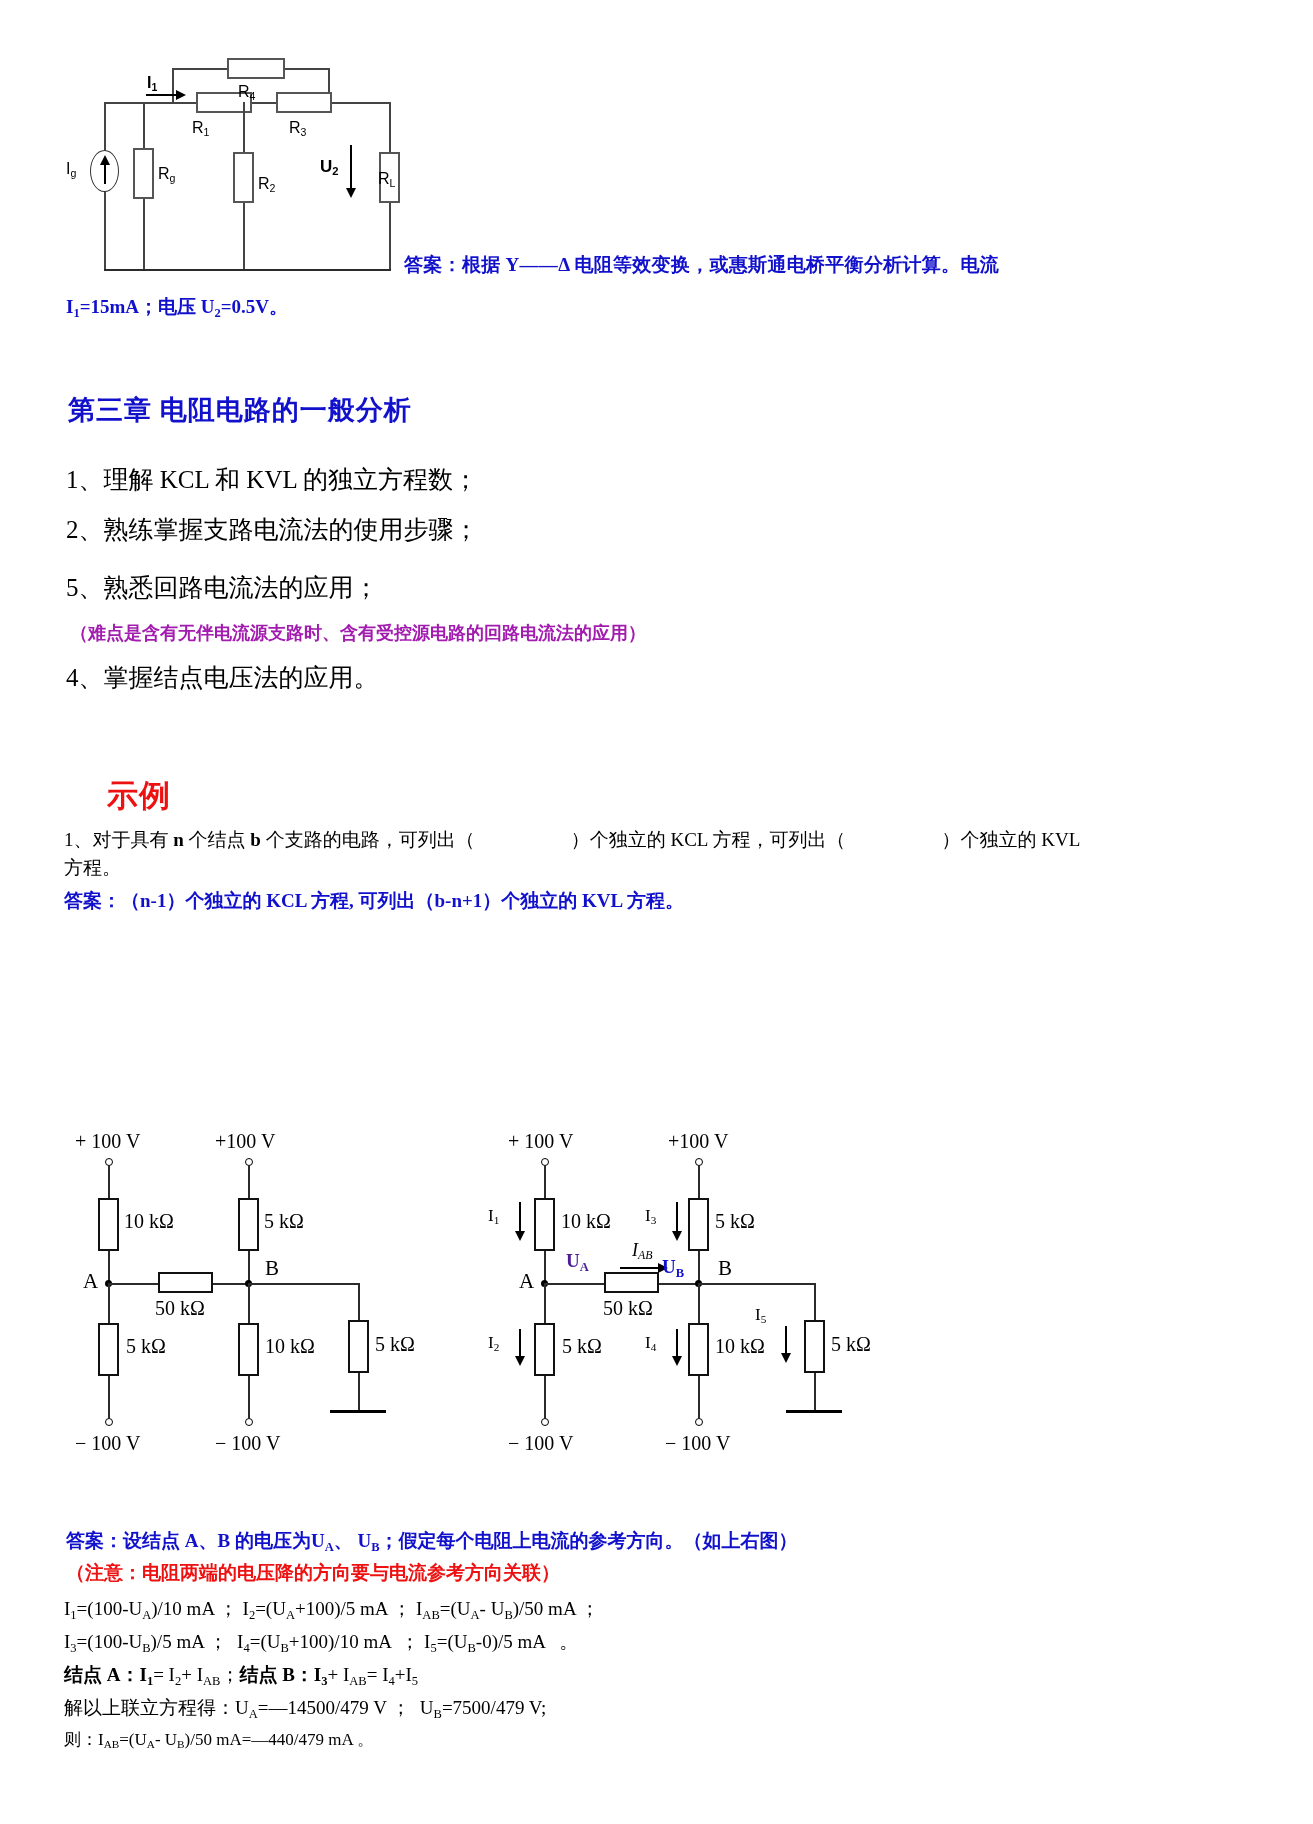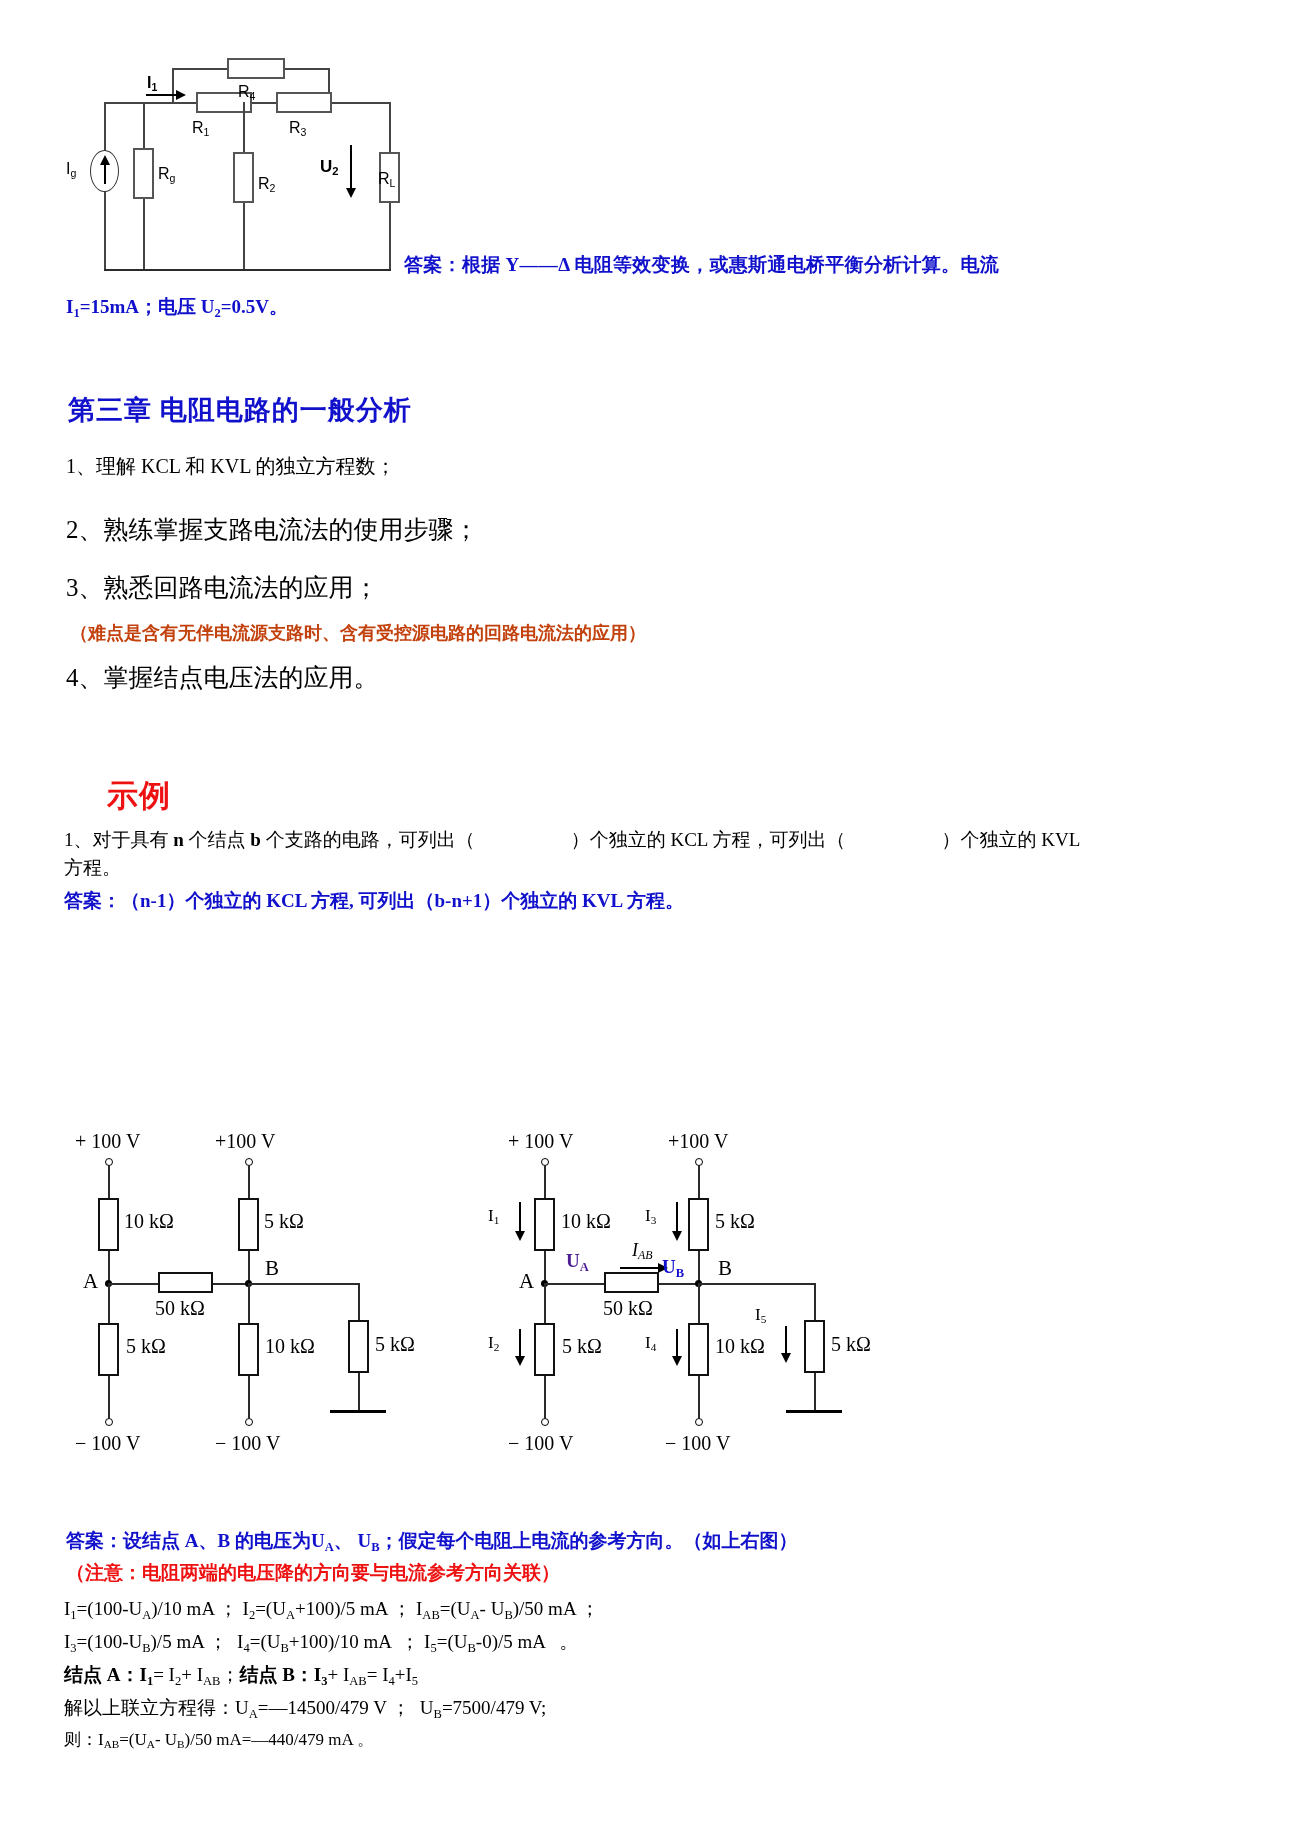--- a/index.html
+++ b/index.html
@@ -16,21 +16,21 @@
     overflow: hidden;
   }
   .page {
     position: relative;
     width: 1313px;
     height: 1824px;
   }
   
   .abs { position: absolute; white-space: nowrap; }
   .blue { color: #1111cc; }
-  .green { color: #c2410c; }
+  .green { color: #a21caf; }
   .red { color: #ee1111; }
   .bold { font-weight: bold; }
   sub { font-size: 0.66em; vertical-align: -0.28em; }
   .ital { font-style: italic; }
 
   
   .wire-h { position: absolute; background: #2b2b2b; height: 2px; }
   .wire-v { position: absolute; background: #2b2b2b; width: 2px; }
   .wire-h.thin { height: 1.6px; background: #444; }
   .wire-v.thin { width: 1.6px; background: #444; }
@@ -191,25 +191,25 @@
   </div>
 
   <div class="abs blue bold" style="left:404px; top:252px; font-size:19px; letter-spacing:0.3px;">答案：根据 Y——Δ 电阻等效变换，或惠斯通电桥平衡分析计算。电流</div>
 
   <div class="abs blue bold" style="left:66px; top:294px; font-size:19px;">
     <span>I</span><sub>1</sub><span>=15mA；电压 U</span><sub>2</sub><span>=0.5V。</span>
   </div>
 
   <div class="abs blue bold" style="left:68px; top:392px; font-size:27px; letter-spacing:1px;">第三章    电阻电路的一般分析</div>
 
-  <div class="abs" style="left:66px; top:453px; font-size:20px;">1、理解 KCL 和 KVL 的独立方程数；</div>
+  <div class="abs" style="left:66px; top:463px; font-size:25px;">1、理解 KCL 和 KVL 的独立方程数；</div>
 
   <div class="abs" style="left:66px; top:513px; font-size:25px;">2、熟练掌握支路电流法的使用步骤；</div>
 
-  <div class="abs" style="left:66px; top:571px; font-size:25px;">3、熟悉回路电流法的应用；</div>
+  <div class="abs" style="left:66px; top:571px; font-size:25px;">5、熟悉回路电流法的应用；</div>
 
   <div class="abs green bold" style="left:70px; top:621px; font-size:18px;">（难点是含有无伴电流源支路时、含有受控源电路的回路电流法的应用）</div>
 
   <div class="abs" style="left:66px; top:661px; font-size:25px;">4、掌握结点电压法的应用。</div>
 
 
   <div class="abs red bold" style="left:107px; top:775px; font-size:31px; letter-spacing:1px;">示例</div>
 
   <div class="abs" style="left:64px; top:827px; font-size:19px;">
     <span>1、对于具有 </span><b>n</b><span> 个结点 </span><b>b</b><span> 个支路的电路，可列出（</span><span style="display:inline-block;width:96px;"></span><span>）个独立的 KCL 方程，可列出（</span><span style="display:inline-block;width:96px;"></span><span>）个独立的 KVL</span>

